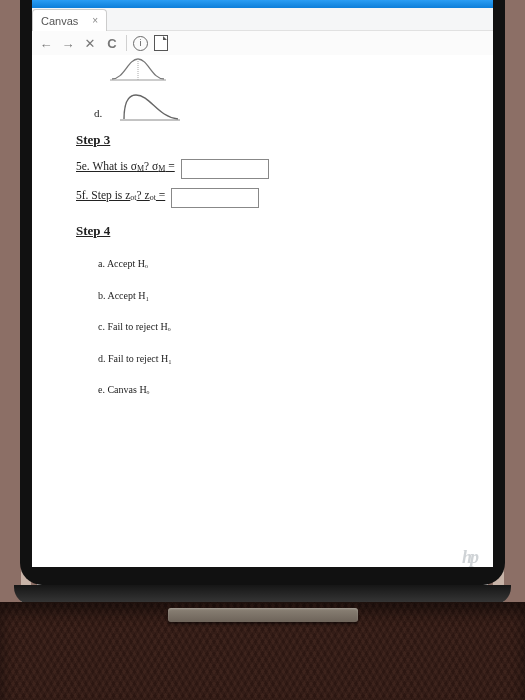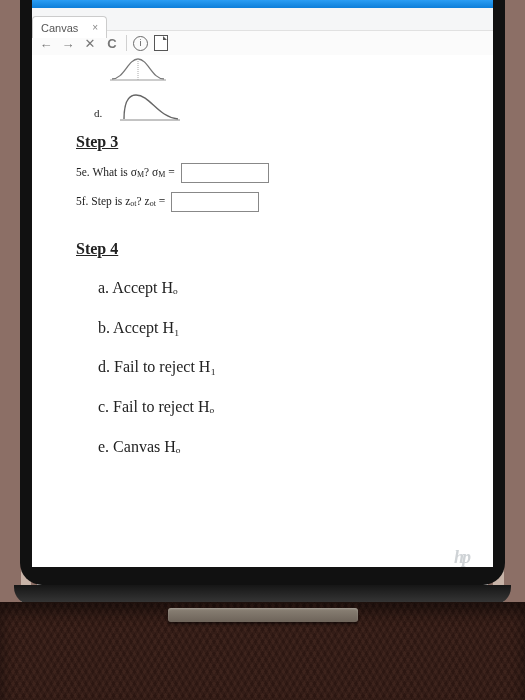--- a/index.html
+++ b/index.html
@@ -19,21 +19,21 @@
     background:#fff;overflow:hidden;
   }
   
   .titlebar{
     height:8px;
     background:linear-gradient(#2a9df4,#0d7ed9);
   }
   
   .tabs{height:22px;background:#f5f6f7;border-bottom:1px solid #e1e1e1;position:relative;}
   .tab{
-    display:inline-flex;align-items:center;height:21px;margin-top:8px;
+    display:inline-flex;align-items:center;height:21px;margin-top:1px;
     background:#fff;border:1px solid #ccc;border-bottom:none;
     border-radius:4px 4px 0 0;padding:0 8px;font:11px Arial,sans-serif;color:#555;
     position:relative;
   }
   .tab .close{margin-left:14px;font:10px Arial;color:#888;}
   
   .toolbar{
     height:24px;background:#fbfbfb;border-bottom:1px solid #e1e1e1;
     display:flex;align-items:center;gap:6px;padding:0 6px;font:13px Arial;color:#777;
   }
@@ -43,34 +43,34 @@
   .pageicon::after{content:"";position:absolute;top:0;right:0;width:4px;height:4px;background:#555;clip-path:polygon(0 0,100% 100%,0 100%);}
   .divider{width:1px;height:16px;background:#d0d0d0;}
   
   .page{
     position:absolute;left:0;right:0;top:55px;bottom:0;
     background:#fff;padding:4px 30px 0 44px;color:#222;
     font-size:11.5px;line-height:1.35;overflow:hidden;
   }
   .curve-row{display:flex;align-items:flex-end;gap:10px;margin-bottom:10px;}
   .opt-label{font-size:11px;margin-right:2px;display:inline-block;width:14px;vertical-align:bottom;}
-  .step{font-weight:bold;text-decoration:underline;margin:8px 0 10px 0;font-size:16px;}
-  .qrow{display:flex;align-items:center;gap:6px;margin:9px 0;}
+  .step{font-weight:bold;text-decoration:underline;margin:8px 0 10px 0;font-size:13px;}
+  .qrow{display:flex;gap:6px;margin:9px 0;text-decoration:underline;}
   .inputbox{border:1px solid #888;height:18px;background:#fff;}
   .w1{width:86px;} .w2{width:86px;} .w3{width:100px;}
   .choices{margin:10px 0 0 22px;}
-  .choices div{margin:18px 0;font-size:16px;}
+  .choices div{margin:18px 0;font-size:10px;}
   sub{font-size:8px;vertical-align:-1px;}
   .cursor{
     position:absolute;font-style:italic;font-family:"Times New Roman";color:#1a1a1a;
     font-size:14px;pointer-events:none;
   }
   
   .hp{
-    position:absolute;right:56px;bottom:132px;color:#cfd3d6;font:italic 600 18px Georgia;letter-spacing:-2px;
+    position:absolute;right:48px;bottom:132px;color:#cfd3d6;font:italic 600 18px Georgia;letter-spacing:-2px;
   }
   
   .hinge{
     position:absolute;left:14px;right:14px;height:20px;bottom:95px;
     background:linear-gradient(#161616,#3a3a3a);border-radius:0 0 18px 18px;
   }
   .deck{
     position:absolute;left:0;right:0;bottom:0;height:98px;
     background:
       repeating-linear-gradient(60deg,#7d5f55 0 3px,#6a4d44 3px 6px),
@@ -137,28 +137,28 @@
         <span class="inputbox w1"></span>
       </div>
 
       <div class="qrow">
         <span>
           <span>5f. Step is z</span><sub>ot</sub><span>?    z</span><sub>ot</sub><span> =</span>
         </span>
         <span class="inputbox w2"></span>
       </div>
 
-      <div class="step" style="margin-top:26px">Step 4</div>
+      <div class="step" style="margin-top:14px">Step 4</div>
 
 
       <div class="choices">
         <div>a. Accept Hₒ</div>
         <div>b. Accept H₁</div>
+        <div>c. Fail to reject Hₒ</div>
         <div>d. Fail to reject H₁</div>
-        <div>c. Fail to reject Hₒ</div>
         <div>e. Canvas Hₒ</div>
       </div>
 
     </div>
   </div>
 </div>
 
 <span class="hp">hp</span>
 
 <div class="hinge"></div>

